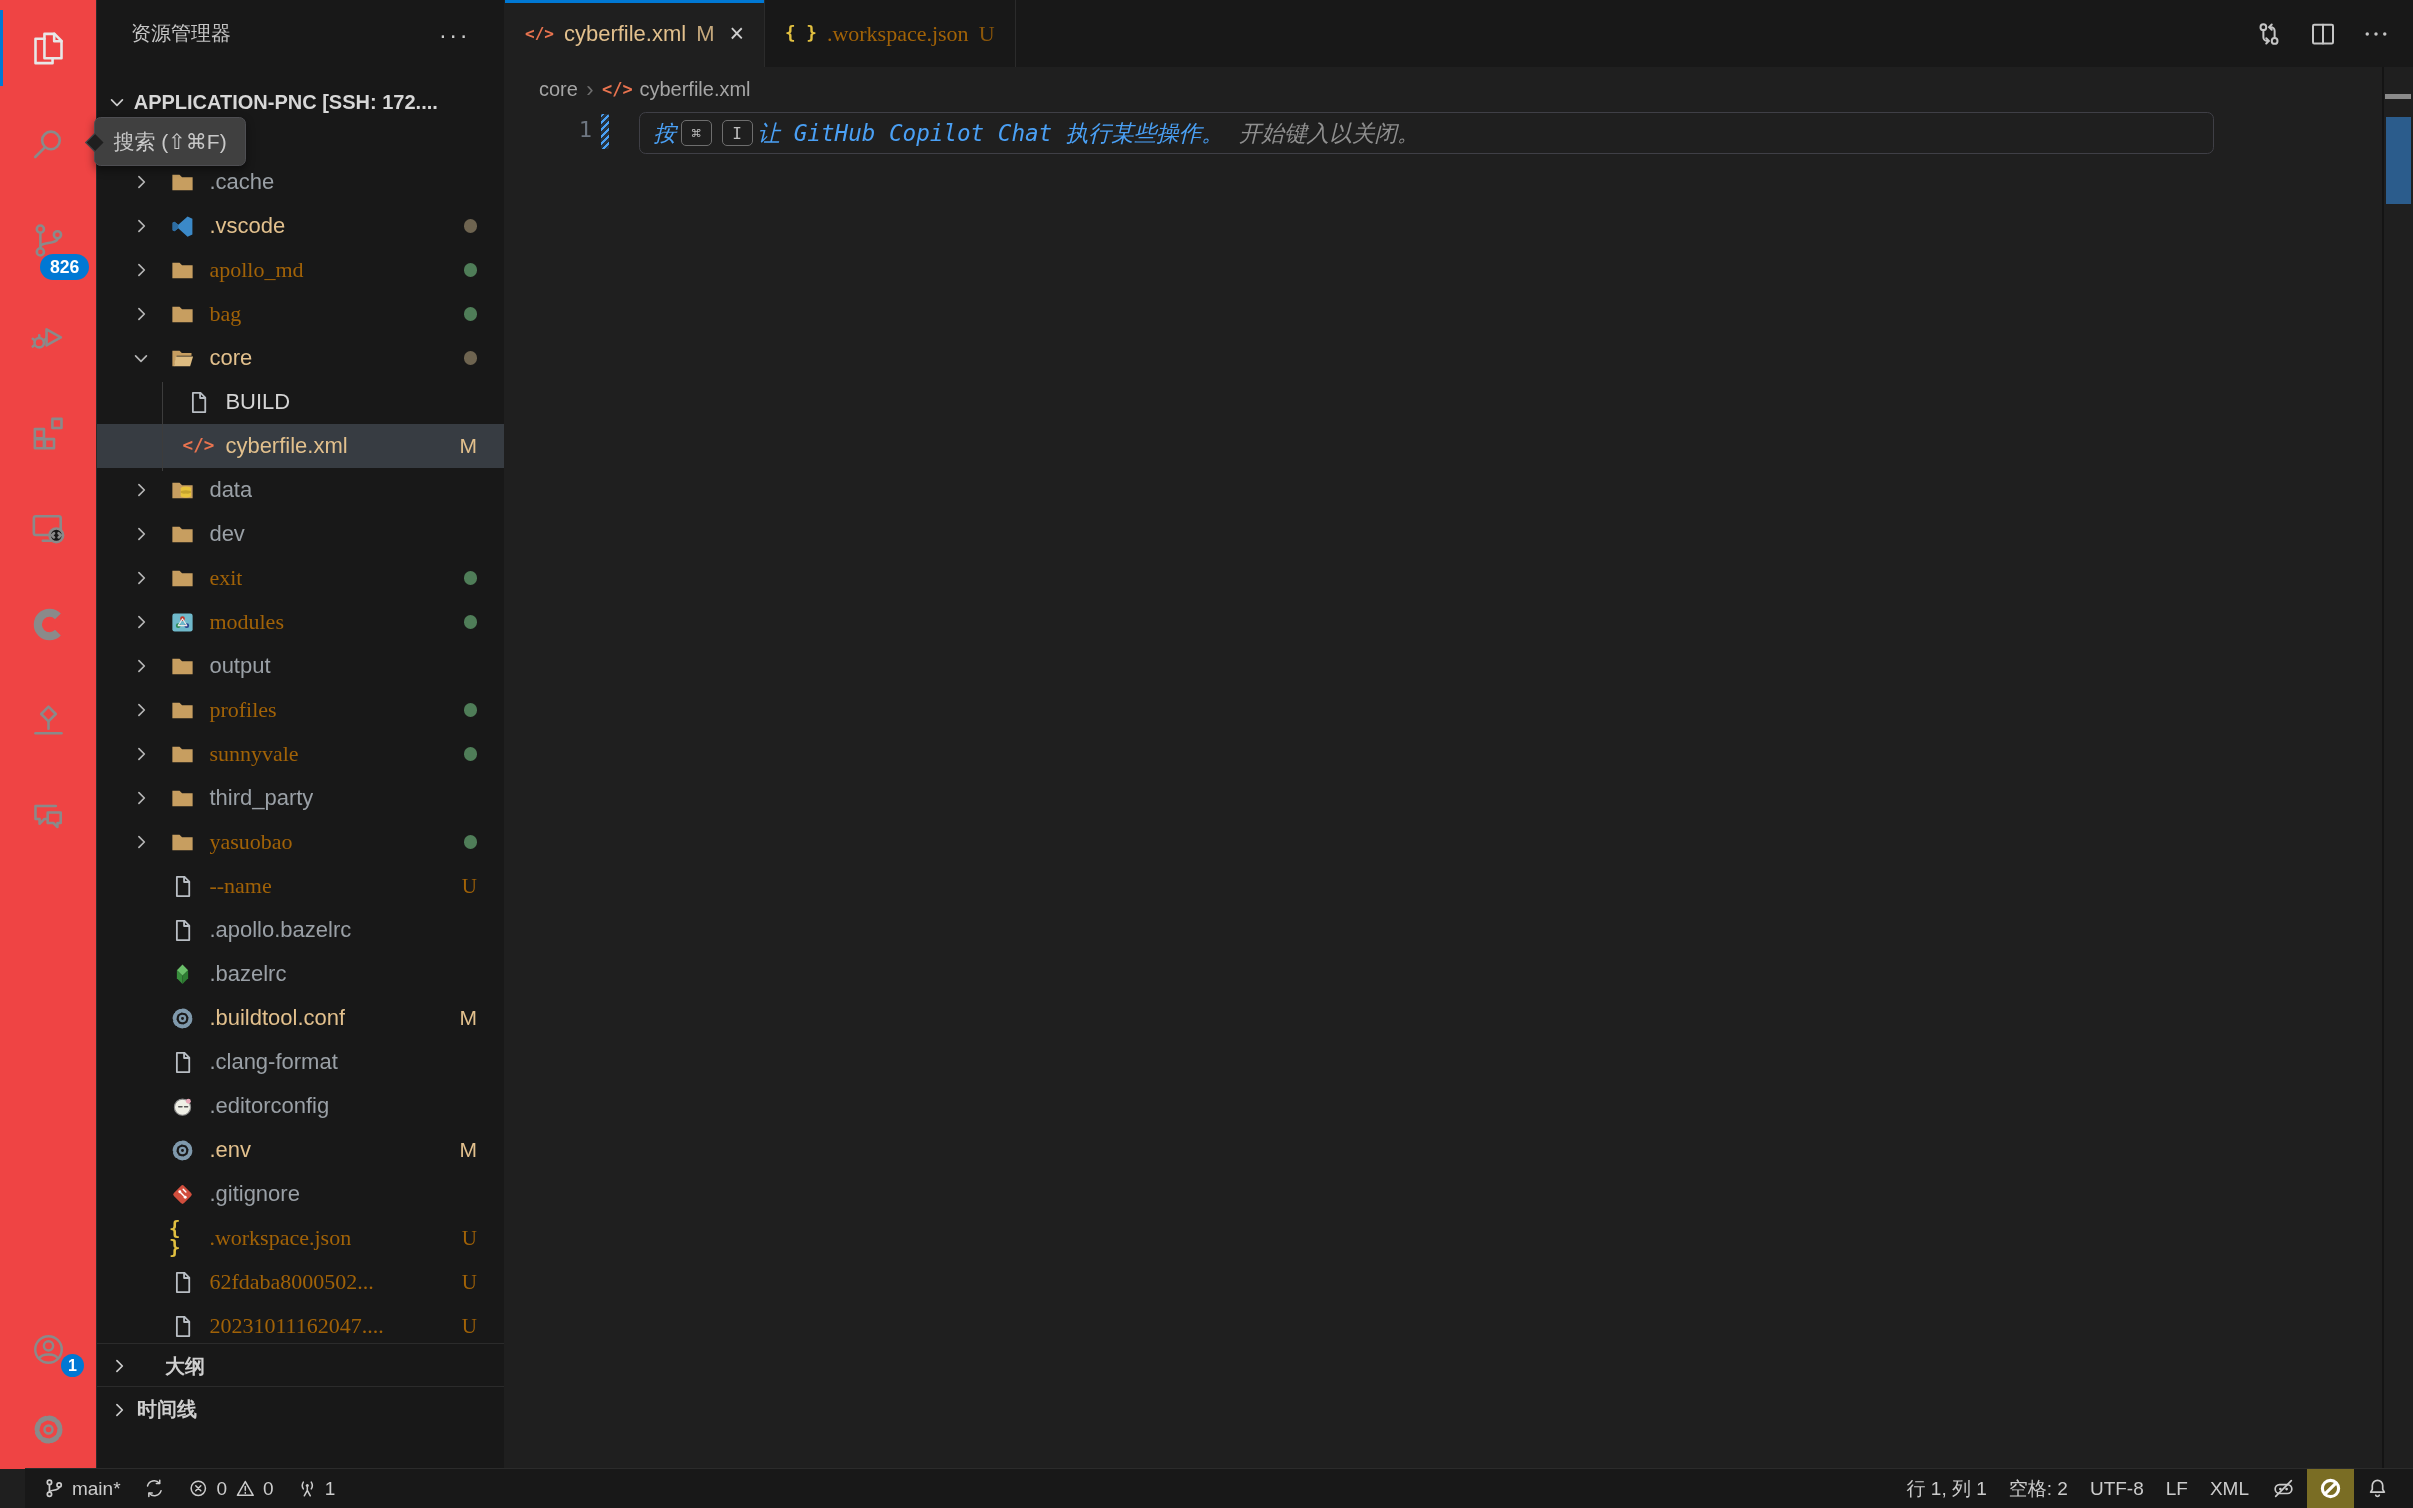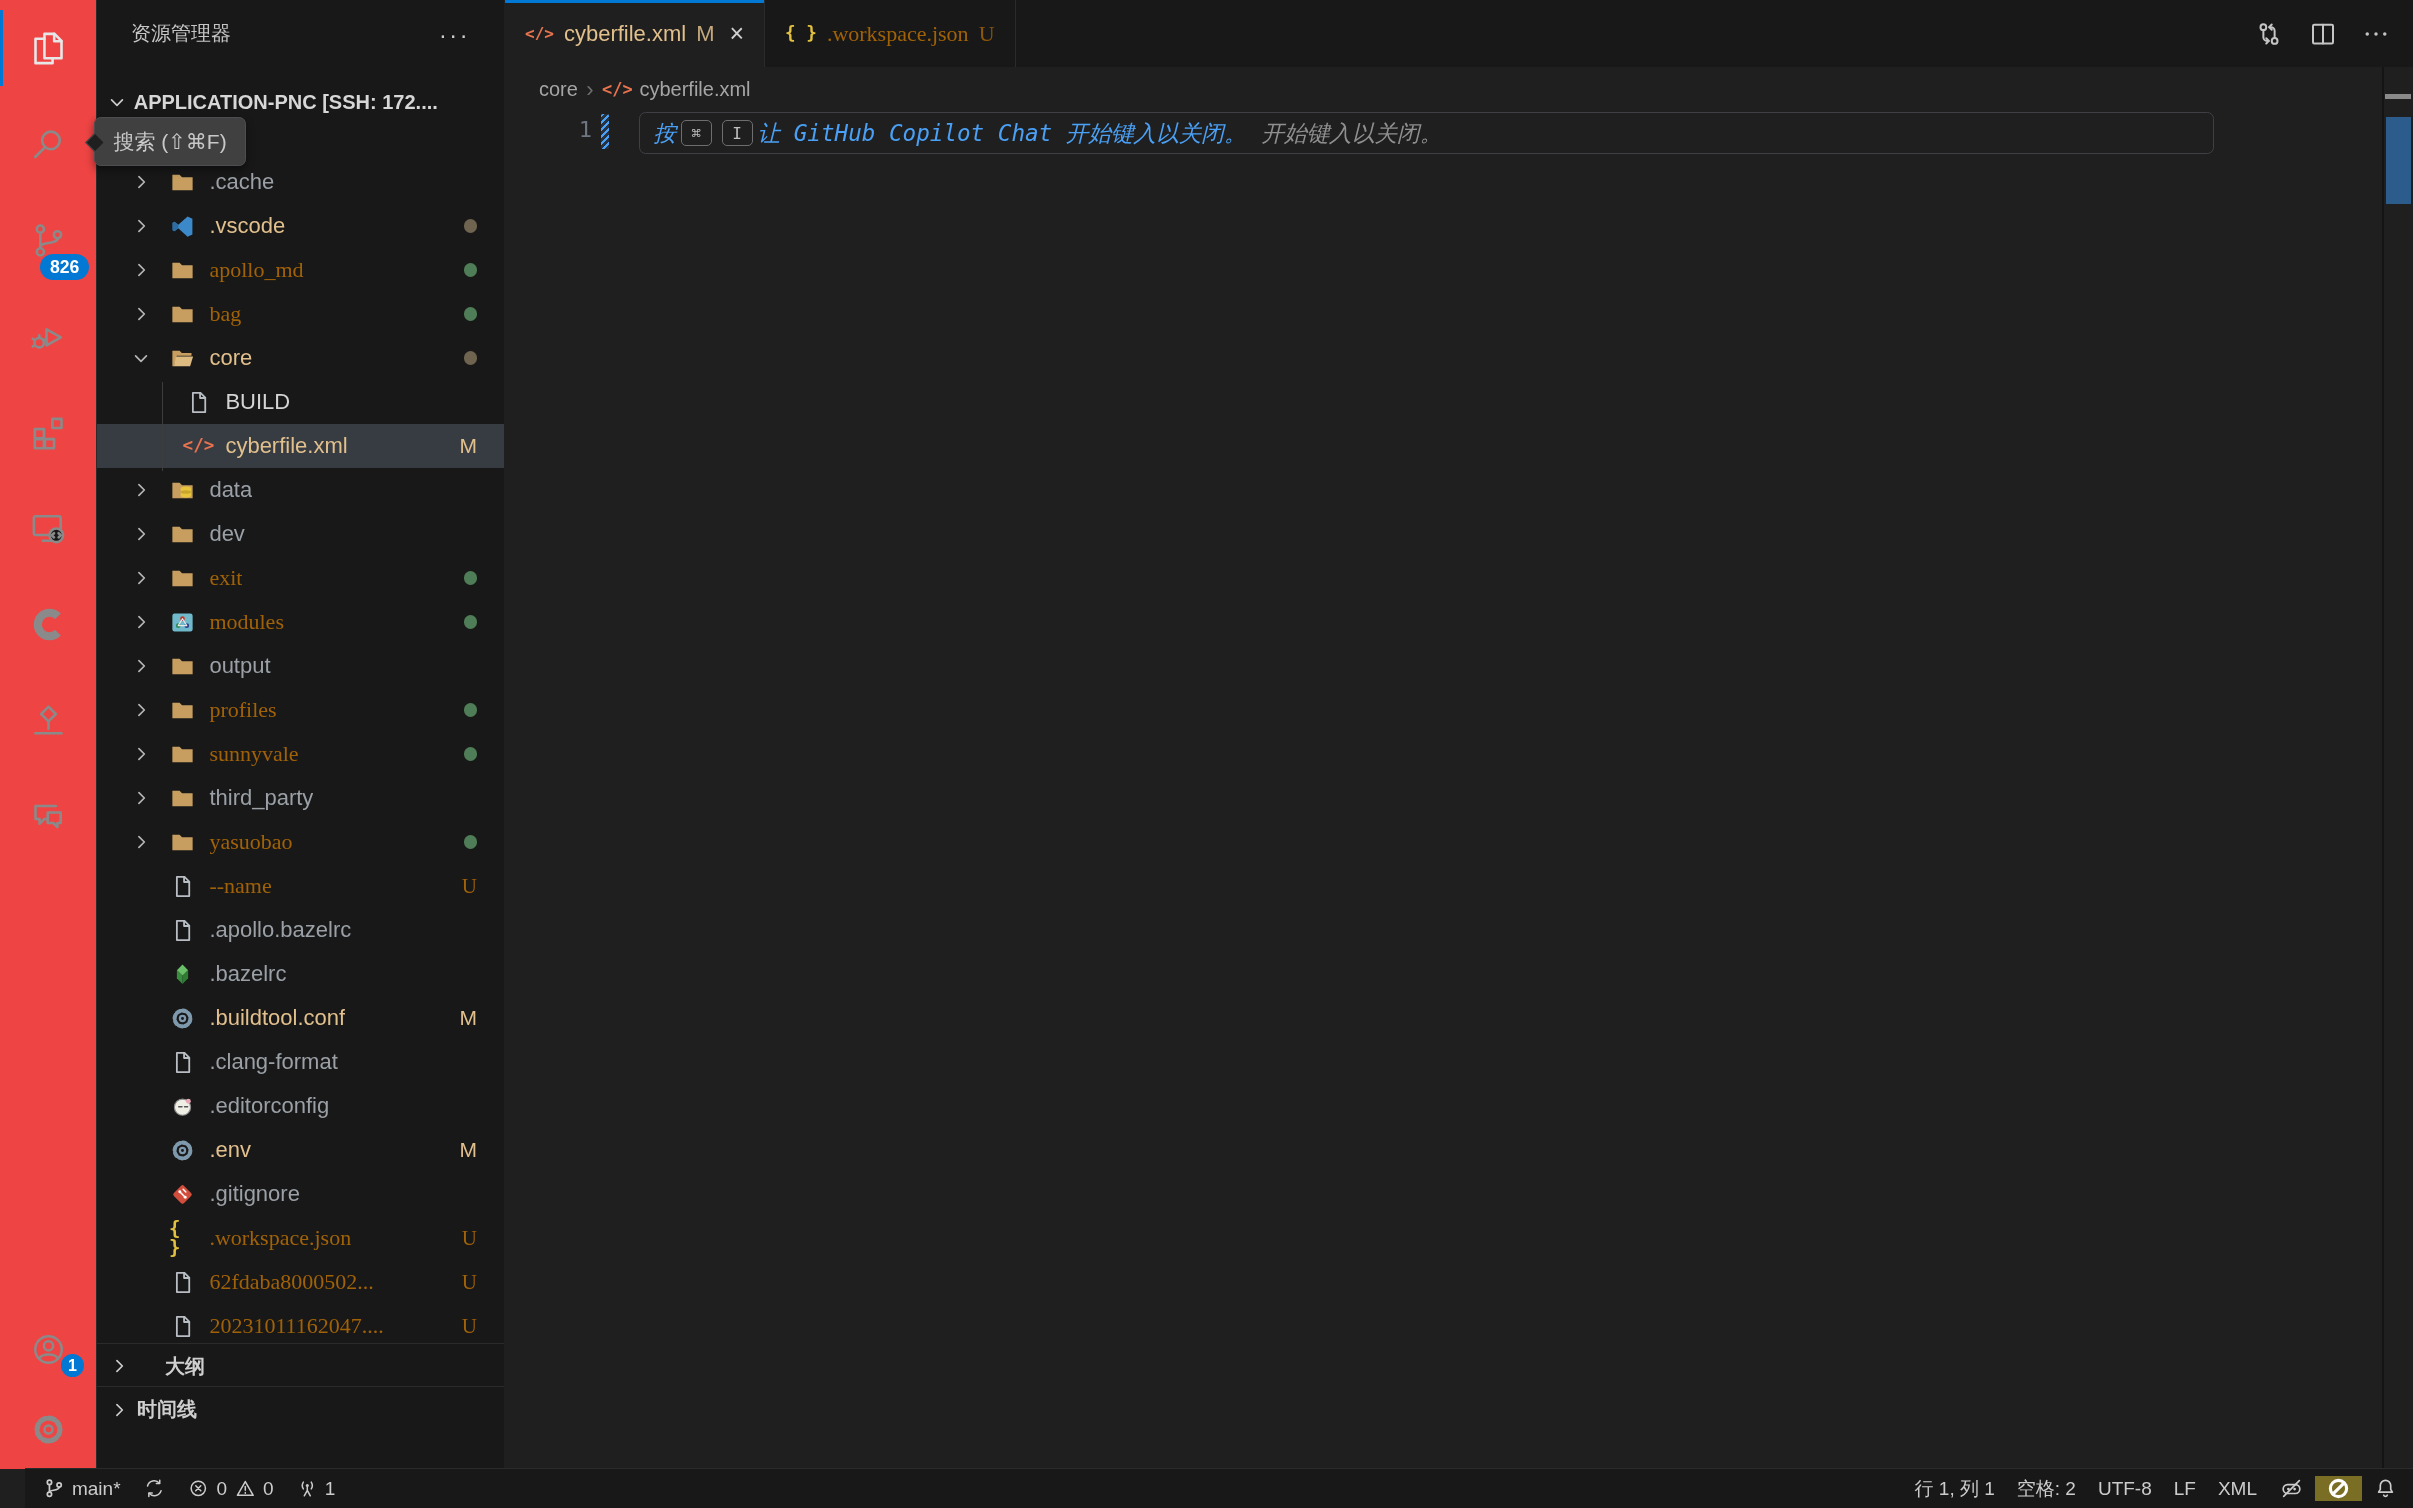--- a/index.html
+++ b/index.html
@@ -72,21 +72,21 @@
   .hint-seg{white-space:pre;}
   .minimap-sep{position:absolute;right:29px;top:-45px;bottom:0;width:1.7px;background:#141414;}
   .minimap-line{position:absolute;right:1.7px;top:-18.4px;width:26px;height:5px;background:#8a8a8a;}
   .minimap-slider{position:absolute;right:2.5px;top:5px;width:25px;height:87px;background:#2b5c8c;cursor:grab;}
   
   .statusbar{position:absolute;left:0;right:0;bottom:0;height:39px;background:#181818;border-top:0.8px solid #2b2b2b;
     display:flex;align-items:stretch;font-size:19px;color:#cccccc;z-index:10;margin-left:25px;}
   .st-item{display:flex;align-items:center;gap:6.7px;padding:0 11px;cursor:pointer;white-space:nowrap;}
   .st-item .sicon{display:flex;}
   .st-left{display:flex;padding-left:6.7px;}
-  .st-right{margin-left:auto;display:flex;padding-right:4px;align-items:center;}
+  .st-right{margin-left:auto;display:flex;padding-right:12px;}
   .st-item.highlight{background:#7a6d24;color:#ffffff;}
 </style>
 </head>
 <body>
 
 <div class="activitybar">
   <div id="ab-top">
       <div class="ab-item active">
         <span>
           <svg width="39" height="39" viewBox="0 0 24 24" fill="none" stroke="currentColor" stroke-width="1.6" stroke-linecap="round" stroke-linejoin="round">
@@ -673,21 +673,21 @@
     <span class="bicon txticon" style="color:#e8734f;font-size:17px;">&lt;/&gt;</span>
     <span>cyberfile.xml</span>
   </div>
   <div class="editor-body mono">
     <div class="linenum">1</div>
     <div class="cursor-stripe"></div>
     <div class="hintbox">
       <span class="hint-seg">按</span>
       <span class="kb">⌘</span>
       <span class="kb">I</span>
-      <span class="hint-seg">让 GitHub Copilot Chat 开始键入以关闭。</span>
+      <span class="hint-seg">让 GitHub Copilot Chat 执行某些操作。</span>
       <span class="hint-seg gray">开始键入以关闭。</span>
     </div>
     <div class="minimap-sep"></div>
     <div class="minimap-line"></div>
     <div class="minimap-slider"></div>
   </div>
 </div>
 
 <div class="statusbar">
   <div class="st-left" id="st-left">

